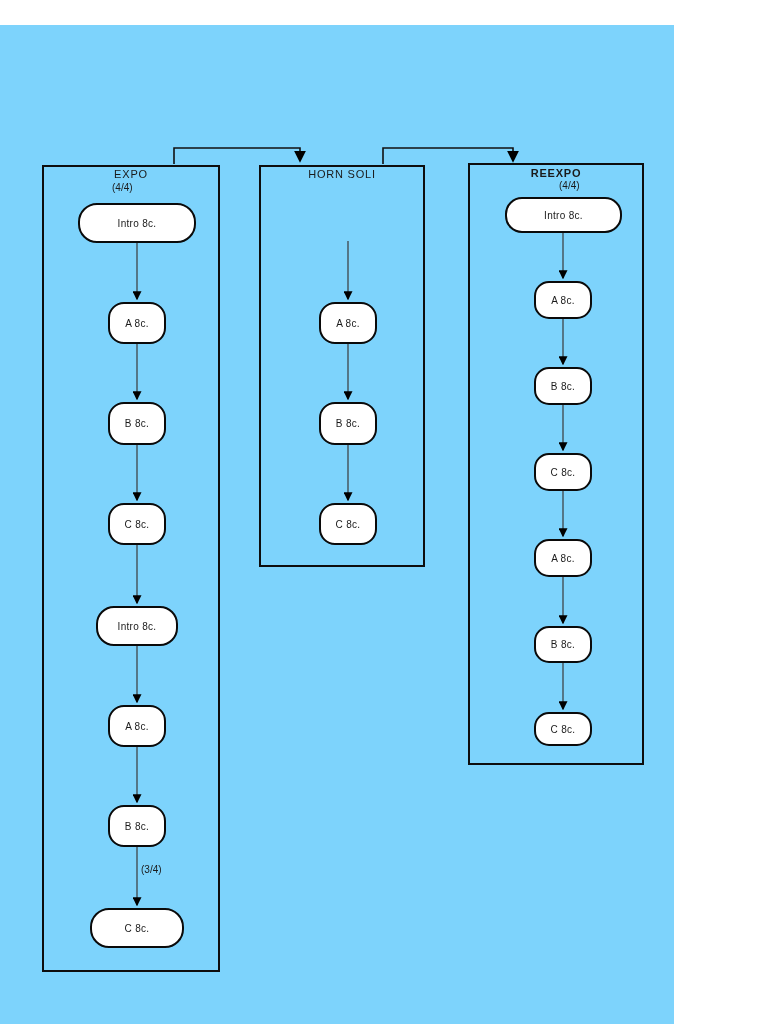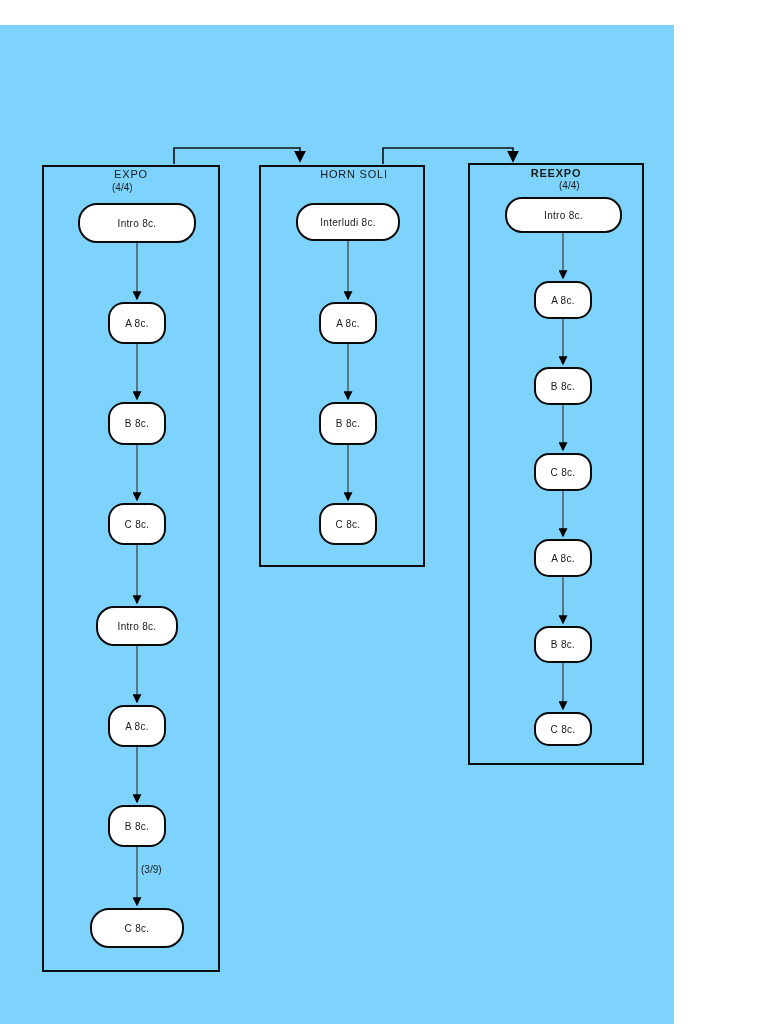--- a/index.html
+++ b/index.html
@@ -75,26 +75,25 @@
 
   <div class="node" style="left:78px;top:178px;width:118px;height:40px;border-radius:19px;">Intro 8c.</div>
   <div class="node" style="left:108px;top:277px;width:58px;height:42px;border-radius:16px;">A 8c.</div>
   <div class="node" style="left:108px;top:377px;width:58px;height:43px;border-radius:16px;">B 8c.</div>
   <div class="node" style="left:108px;top:478px;width:58px;height:42px;border-radius:16px;">C 8c.</div>
   <div class="node" style="left:96px;top:581px;width:82px;height:40px;border-radius:18px;">Intro 8c.</div>
   <div class="node" style="left:108px;top:680px;width:58px;height:42px;border-radius:16px;">A 8c.</div>
   <div class="node" style="left:108px;top:780px;width:58px;height:42px;border-radius:16px;">B 8c.</div>
   <div class="node" style="left:90px;top:883px;width:94px;height:40px;border-radius:19px;">C 8c.</div>
 
-  <div class="edge-label" style="left:141px;top:839px;">(3/9)</div>
+  <div class="edge-label" style="left:141px;top:839px;">(3/4)</div>
 
   <div class="colbox" style="left:259px;top:140px;width:166px;height:402px;"></div>
-  <div class="coltitle" style="left:271px;top:143px;width:166px;">HORN SOLI</div>
+  <div class="coltitle" style="left:259px;top:143px;width:166px;">HORN SOLI</div>
 
-  <div class="node" style="left:296px;top:178px;width:104px;height:38px;border-radius:18px;">Interludi 8c.</div>
   <div class="node" style="left:319px;top:277px;width:58px;height:42px;border-radius:16px;">A 8c.</div>
   <div class="node" style="left:319px;top:377px;width:58px;height:43px;border-radius:16px;">B 8c.</div>
   <div class="node" style="left:319px;top:478px;width:58px;height:42px;border-radius:16px;">C 8c.</div>
 
   <div class="colbox" style="left:468px;top:138px;width:176px;height:602px;"></div>
   <div class="coltitle" style="left:468px;top:142px;width:176px;font-weight:bold;">REEXPO</div>
   <div class="meter" style="left:559px;top:155px;width:70px;">(4/4)</div>
 
   <div class="node" style="left:505px;top:172px;width:117px;height:36px;border-radius:17px;">Intro 8c.</div>
   <div class="node" style="left:534px;top:256px;width:58px;height:38px;border-radius:15px;">A 8c.</div>

